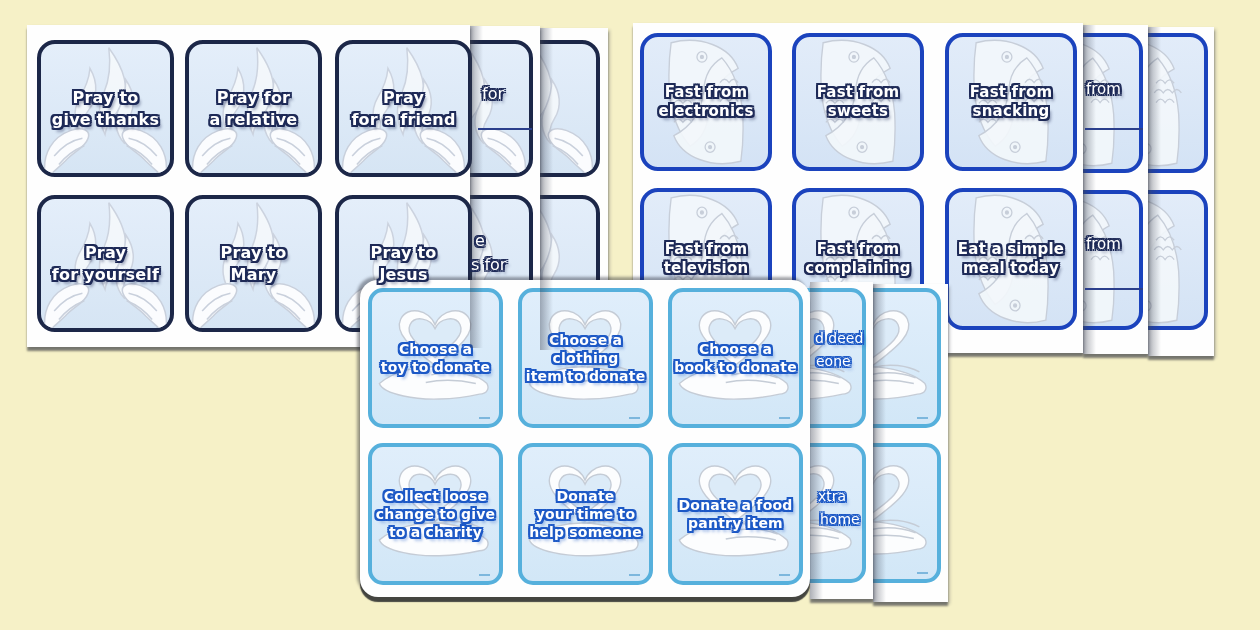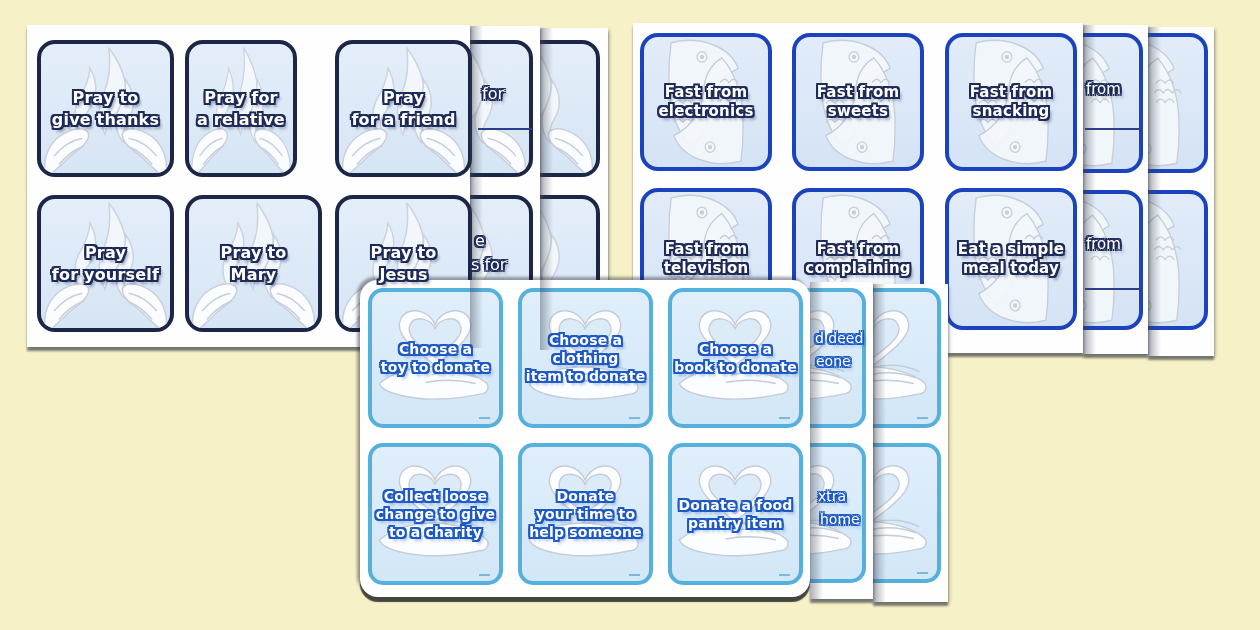--- a/index.html
+++ b/index.html
@@ -126,21 +126,21 @@
   <div class="sheet" style="left:27px;top:25px;width:443px;height:322px;">
     <div class="card pray-card" style="left:10px;top:15px;width:137px;height:137px;">
       <svg class="art">
           <use href="#sym-flame"></use>
         </svg>
       <div class="txt fs16 t-navy">
           <span>Pray to</span>
           <span>give thanks</span>
         </div>
     </div>
-    <div class="card pray-card" style="left:158px;top:15px;width:112px;height:137px;">
+    <div class="card pray-card" style="left:158px;top:15px;width:137px;height:137px;">
       <svg class="art">
           <use href="#sym-flame"></use>
         </svg>
       <div class="txt fs16 t-navy">
           <span>Pray for</span>
           <span>a relative</span>
         </div>
     </div>
     <div class="card pray-card" style="left:308px;top:15px;width:137px;height:137px;">
       <svg class="art">

